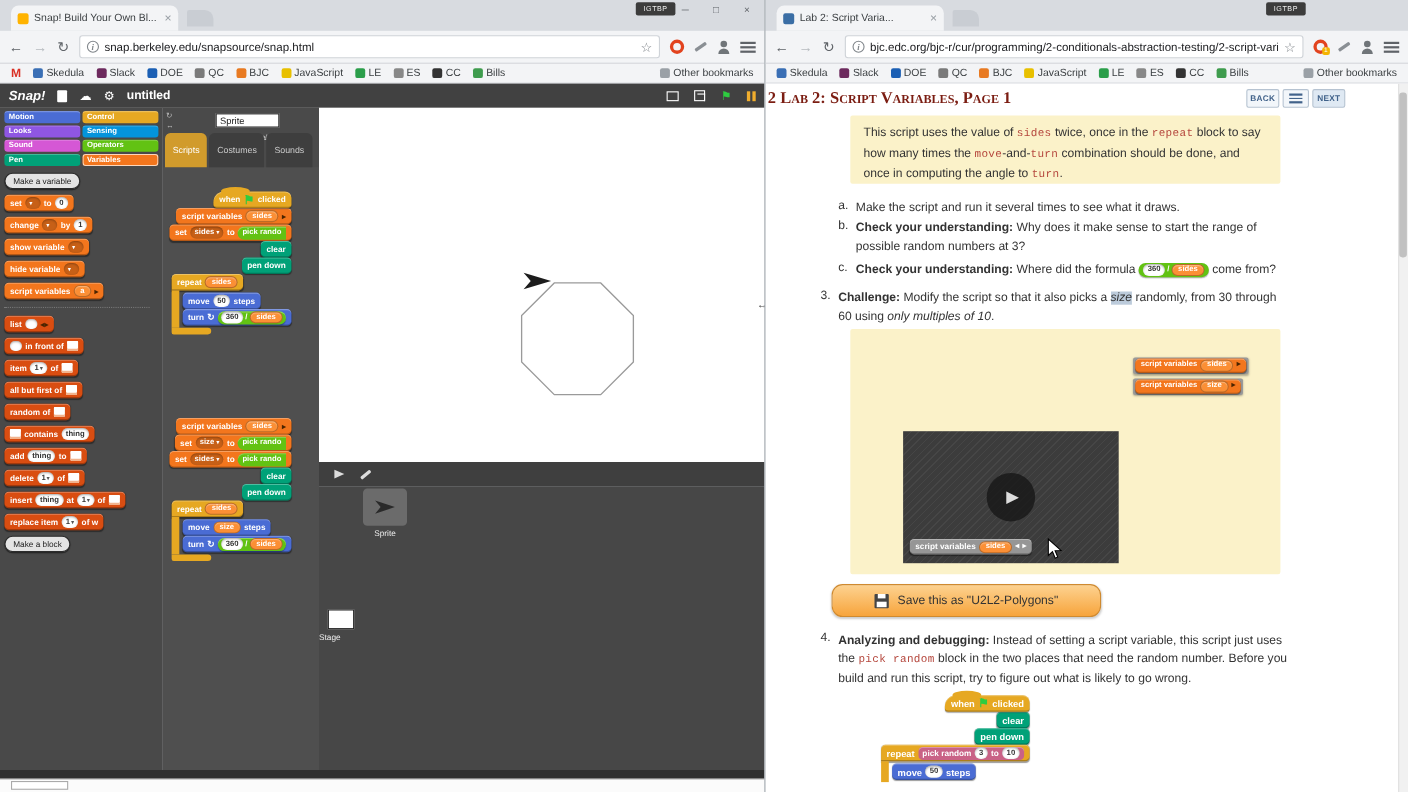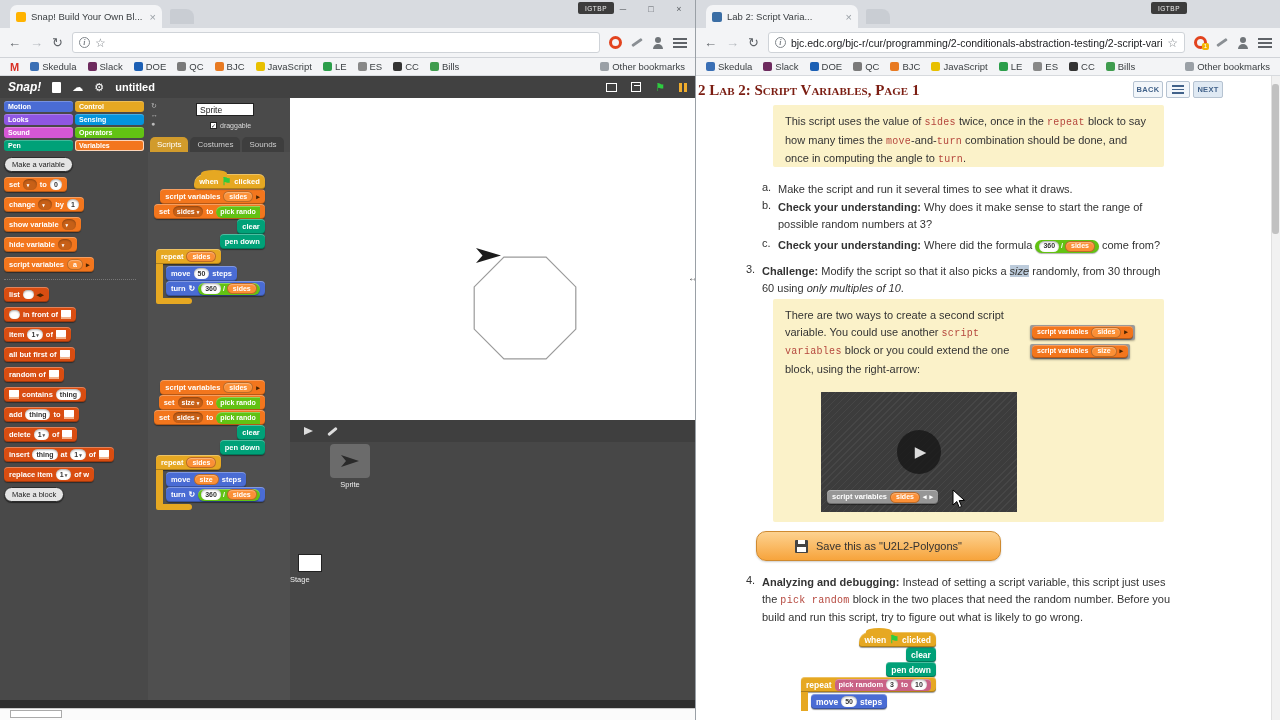--- a/index.html
+++ b/index.html
@@ -88,21 +88,21 @@
 .ccap{width:36px;height:6px;background:#e6a822;border-radius:0 3px 3px 2px}
 .wcut{max-width:134px;overflow:hidden}
 
 .scriptpane{position:absolute;top:98px;left:148px;width:142px;bottom:20px;background:#4f4f4f;overflow:hidden}
 .spritehdr{position:relative;height:54px;background:#4a4a4a}
 .rots{position:absolute;left:3px;top:4px;display:flex;flex-direction:column;gap:1px;color:#bbb;font-size:7px;line-height:8px}
 .sname{position:absolute;left:48px;top:5px;width:58px;height:13px;background:#fff;border:1px solid #222;font-size:8.5px;color:#222;display:flex;align-items:center;padding:0 3px}
 .drag{position:absolute;left:62px;top:24px;display:flex;gap:3px;align-items:center;font-size:7px;color:#ddd}
 .cbx{width:7px;height:7px;background:#fff;border:1px solid #222;font-size:6px;color:#222;display:flex;align-items:center;justify-content:center}
 .stabs{position:absolute;bottom:0;left:2px;display:flex}
-.stab{height:15px;padding:0 7px;font-size:8px;color:#ccc;background:#3e3e3e;border-radius:5px 5px 0 0;margin-right:2px;display:flex;align-items:center}
+.stab{height:31px;padding:0 7px;font-size:8px;color:#ccc;background:#3e3e3e;border-radius:5px 5px 0 0;margin-right:2px;display:flex;align-items:center}
 .stab.active{background:#d19b2c;color:#fff}
 .script{position:absolute}
 .s1{left:6px;top:76px}
 .s2{left:6px;top:282px}
 
 .stage{position:absolute;left:290px;top:98px;width:405px;height:322px;background:#fff}
 .resize{position:absolute;left:688px;top:272px;color:#444;font-size:10px}
 .corralbar{position:absolute;left:290px;top:420px;width:405px;height:22px;background:#3f3f3f;display:flex;align-items:center;gap:14px;padding:0 14px}
 .ca{width:0;height:0;border-left:9px solid #ddd;border-top:4px solid transparent;border-bottom:4px solid transparent}
 .cb{width:11px;height:3px;background:#ddd;transform:rotate(-40deg);border-radius:1px}
@@ -166,20 +166,21 @@
       <span>□</span>
       <span>×</span>
     </div>
   </div>
   <div class="toolbar">
     <span class="navic">←</span>
     <span class="navic fwd">→</span>
     <span class="navic">↻</span>
     <div class="omnibox">
       <span class="info-i">i</span>
+      <span class="url">snap.berkeley.edu/snapsource/snap.html</span>
       <span class="star">☆</span>
     </div>
     <span class="ext-o"></span>
     <span class="pencil"></span>
     <span class="person"></span>
     <span class="menu">
         <i></i>
         <i></i>
         <i></i>
       </span>
@@ -597,21 +598,20 @@
           </div>
         </div>
         <div class="minicard">
           <div class="blk c-var mini">
             <span>script variables</span>
             <span class="ovar">size</span>
             <span class="blkarrow">▸</span>
           </div>
         </div>
       </div>
-      <span><span class="seg-text">There are two ways to create a second script variable. You could use another </span><span class="seg-code">script variables</span><span class="seg-text"> block  or you could extend the one block, using the right-arrow:</span></span>
       <div class="video">
         <div class="play">
             <span>▶</span>
           </div>
         <div class="blk c-gray vblock">
           <span>script variables</span>
           <span class="ovar">sides</span>
           <span class="varr">◂</span>
           <span class="varr">▸</span>
         </div>

